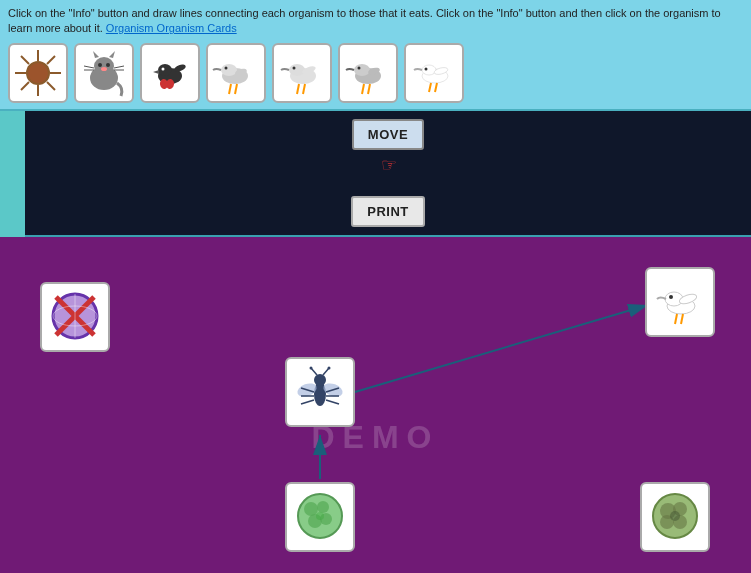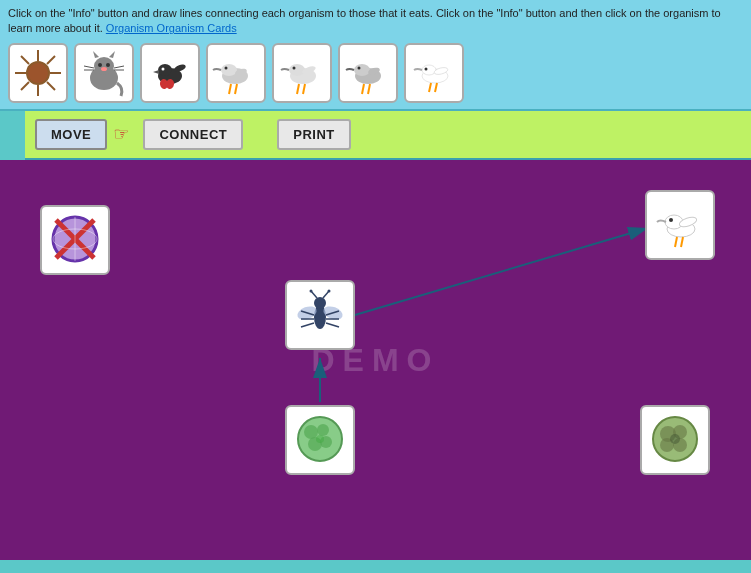--- a/index.html
+++ b/index.html
@@ -43,24 +43,24 @@
       cursor: pointer;
     }
 
     .organism-card svg {
       width: 50px;
       height: 50px;
     }
 
     
     .toolbar {
-      background: #bef264;
+      background: #0f172a;
       padding: 8px 10px;
       display: flex;
-      flex-direction: row;
+      flex-direction: column;
       align-items: center;
       gap: 4px;
       border-bottom: 2px solid #3aa0b0;
       margin-left: 25px;
     }
 
     .toolbar-btn {
       padding: 6px 14px;
       font-size: 13px;
       font-weight: bold;
@@ -240,21 +240,20 @@
         <line x1="28" y1="35" x2="26" y2="44" stroke="#f90" stroke-width="2"></line>
       </svg>
     </div>
   </div>
 </div>
 
 <div class="toolbar">
   <button class="toolbar-btn active">MOVE</button>
   <span class="cursor-hand" style="color:#cc3333; font-size:18px;">☞</span>
   <div class="toolbar-sep"></div>
-  <button class="toolbar-btn">CONNECT</button>
   <div class="toolbar-sep"></div>
   <div class="toolbar-sep"></div>
   <div class="toolbar-sep"></div>
   <button class="toolbar-btn">PRINT</button>
 </div>
 
 <div class="main-canvas">
 
   <div class="watermark">DEMO</div>
 

